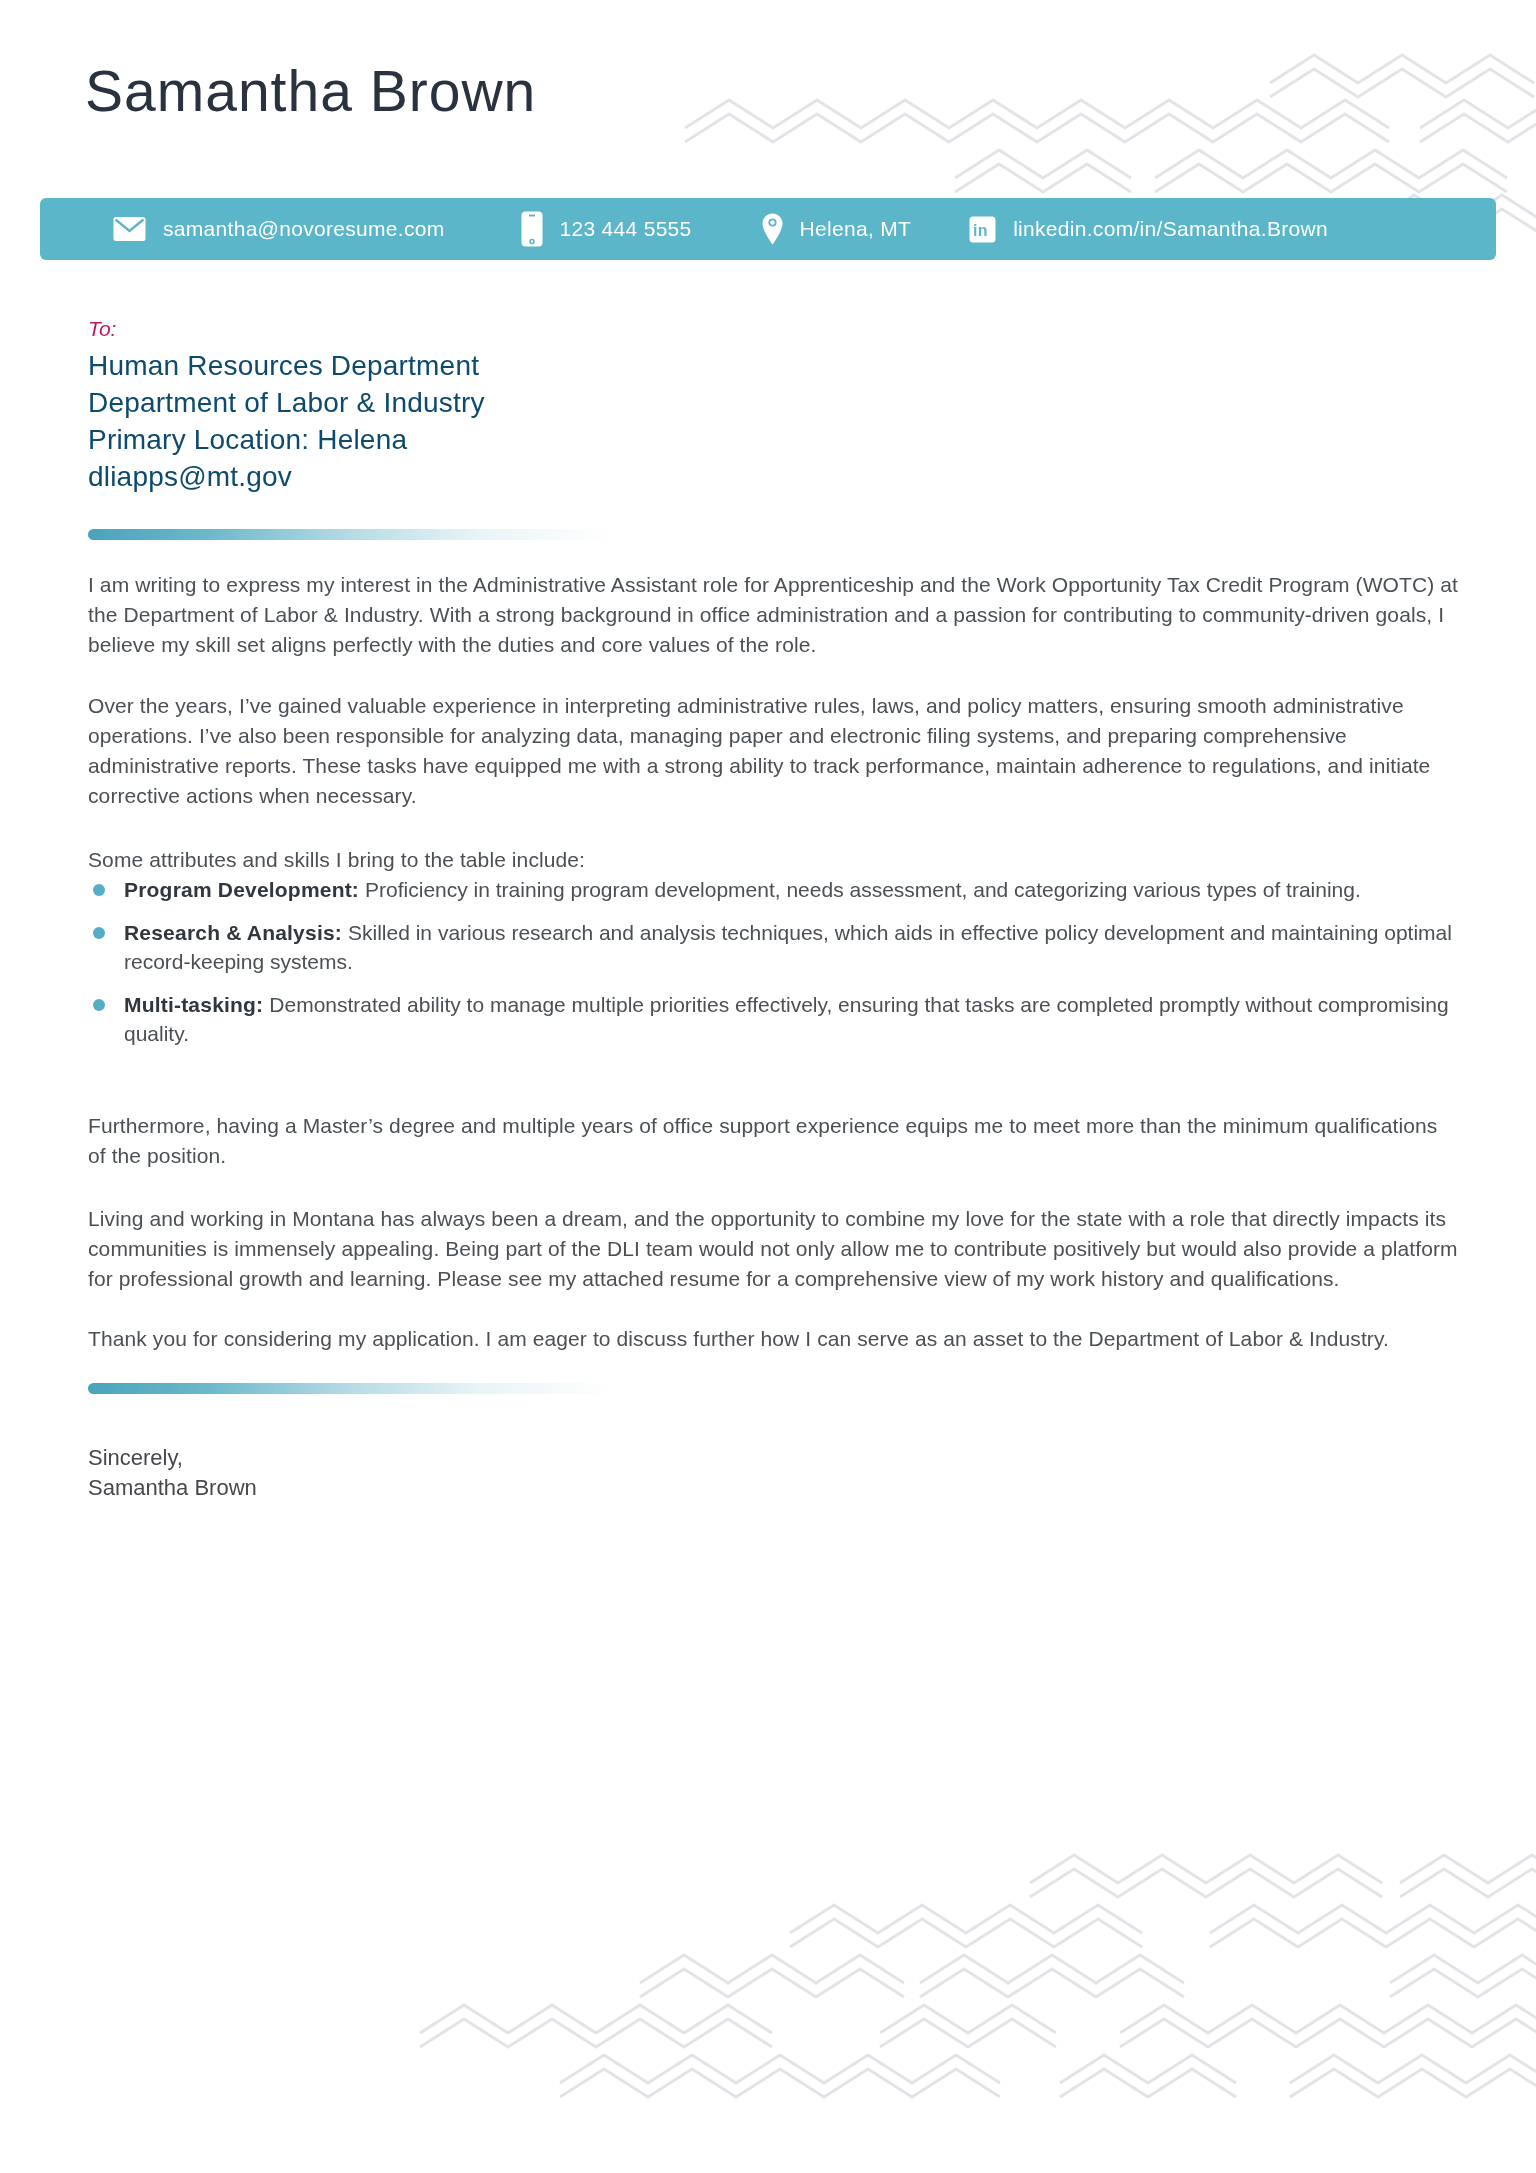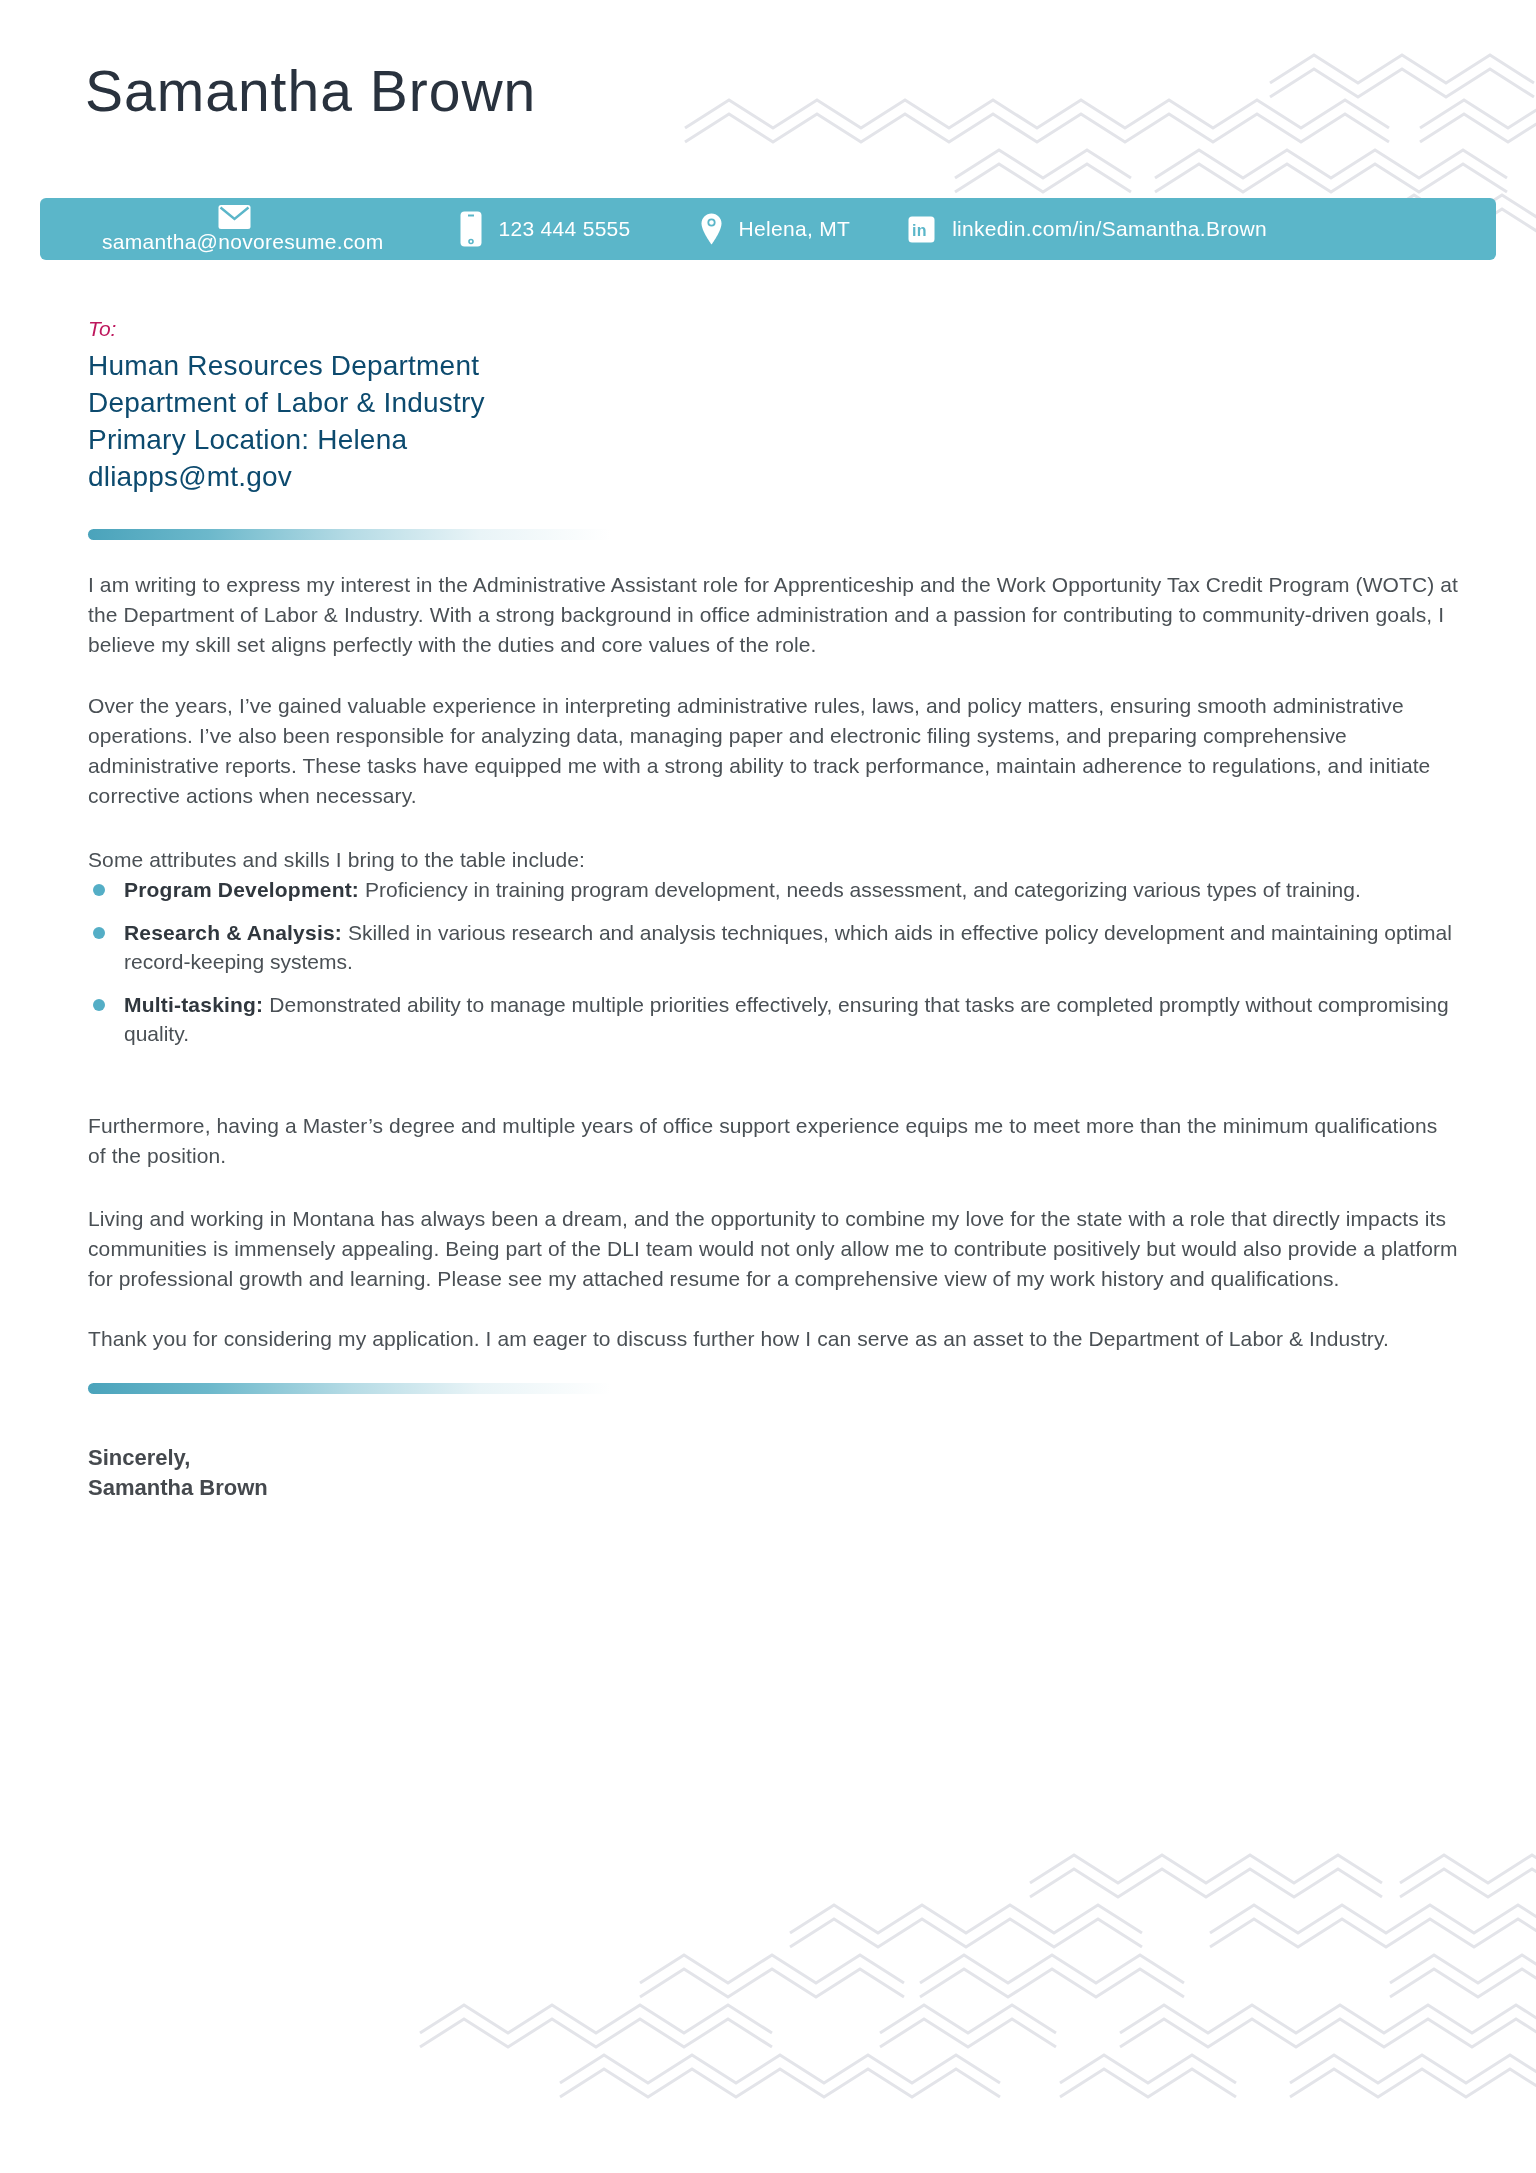--- a/index.html
+++ b/index.html
@@ -24,21 +24,21 @@
   
   .contact-bar{
     position:relative;z-index:2;
     margin:73px 40px 0 40px;height:62px;
     background:#5bb6c9;border-radius:6px;
     display:flex;align-items:center;
     color:#ffffff;font-size:21px;letter-spacing:.3px;
   }
   .contact-item{display:flex;align-items:center;}
   .contact-item .ic{display:flex;align-items:center;justify-content:center;}
-  .ci-email{margin-left:45px;flex-direction:column;}
+  .ci-email{margin-left:73px;}
   .ci-phone{margin-left:76px;}
   .ci-loc{margin-left:70px;}
   .ci-link{margin-left:58px;}
   .contact-item .txt{margin-left:17px;}
   
   .to-block{margin:56px 66px 0 88px;}
   .to-label{font-style:italic;color:#be185d;font-size:21px;line-height:26px;}
   .to-lines{margin-top:5px;font-size:28px;line-height:37px;color:#0c4a6e;letter-spacing:.2px;}
   
   .divider{
@@ -62,21 +62,21 @@
   .bullets{}
   .bullet{position:relative;padding-left:36px;font-size:21px;line-height:29px;margin-bottom:14px;}
   .bullet:last-child{margin-bottom:0;}
   .dot{
     position:absolute;left:5px;top:9px;
     width:12px;height:12px;border-radius:50%;
     background:#54aec6;
   }
   .b-title{font-weight:bold;color:#30373e;margin-right:6px;letter-spacing:.2px;}
   
-  .closing{margin:49px 0 0 88px;font-size:22px;line-height:30px;color:#45494e;font-weight:bold;}
+  .closing{margin:49px 0 0 88px;font-size:22px;line-height:30px;color:#45494e;}
   
   .deco{position:absolute;pointer-events:none;z-index:1;}
   .deco-top{left:490px;top:45px;}
   .deco-bottom{left:385px;top:1845px;}
 </style>
 </head>
 <body>
 
 <div class="page">
 

